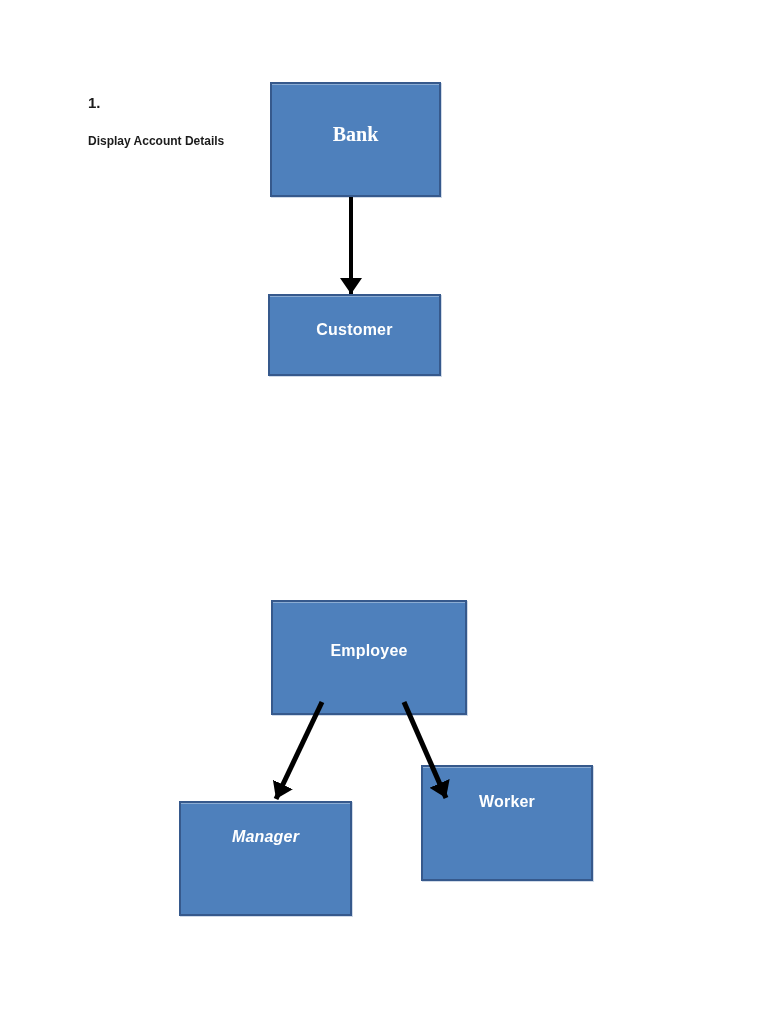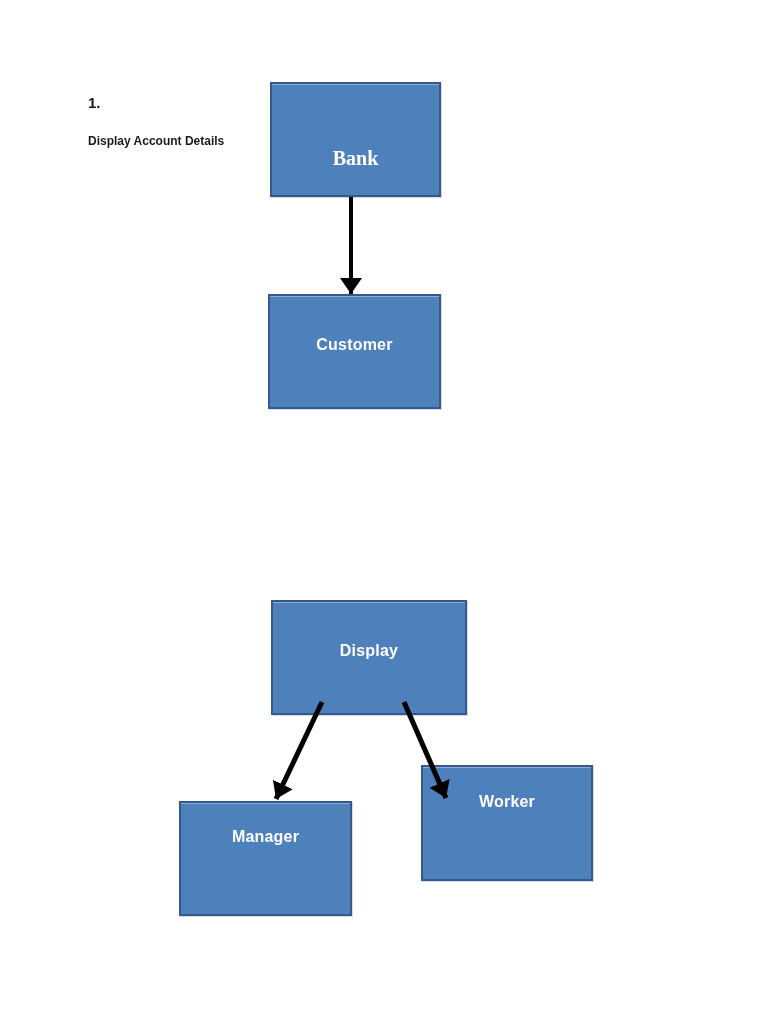--- a/index.html
+++ b/index.html
@@ -59,34 +59,34 @@
 </style>
 </head>
 <body>
 
 <div class="canvas">
 
   <div class="heading num" style="left:88px; top:93px;">1.</div>
   <div class="heading" style="left:88px; top:131px;">Display Account Details</div>
 
   <div class="node" style="left:270px; top:82px; width:171px; height:115px;">
-    <span class="node-label serif-label" style="top:45%;margin-top:24px;">Bank</span>
+    <span class="node-label serif-label" style="top:45%;">Bank</span>
   </div>
 
-  <div class="node" style="left:268px; top:294px; width:173px; height:115px;">
+  <div class="node" style="left:268px; top:294px; width:173px; height:82px;">
     <span class="node-label" style="top:44%;">Customer</span>
   </div>
 
 
   <div class="node" style="left:271px; top:600px; width:196px; height:115px;">
-    <span class="node-label" style="top:44%;">Display</span>
+    <span class="node-label" style="top:44%;">Employee</span>
   </div>
 
   <div class="node" style="left:179px; top:801px; width:173px; height:115px;">
-    <span class="node-label" style="top:31%;">Manager</span>
+    <span class="node-label" style="top:31%;font-style:italic;">Manager</span>
   </div>
 
   <div class="node" style="left:421px; top:765px; width:172px; height:116px;">
     <span class="node-label" style="top:31%;">Worker</span>
   </div>
 
   <svg class="arrows" width="768" height="1024" viewBox="0 0 768 1024" aria-hidden="true">
     <defs>
       <marker id="ah" markerUnits="userSpaceOnUse" markerWidth="20" markerHeight="24" refX="16" refY="11" orient="auto">
         <path d="M0,0 L16,11 L0,22 Z" fill="#000000"></path>

